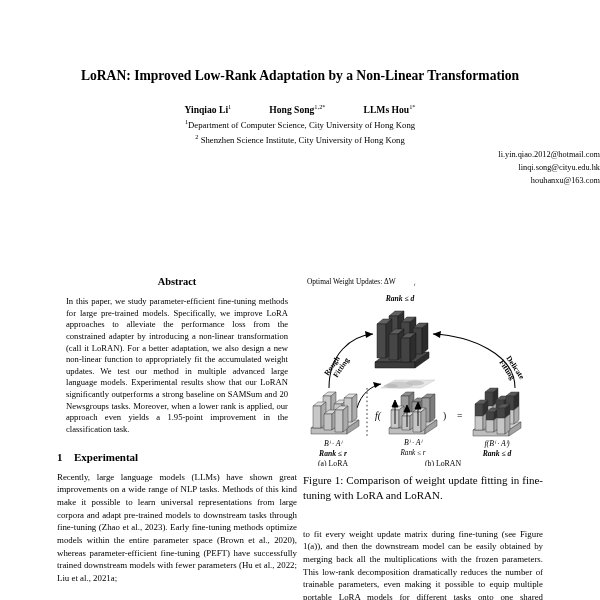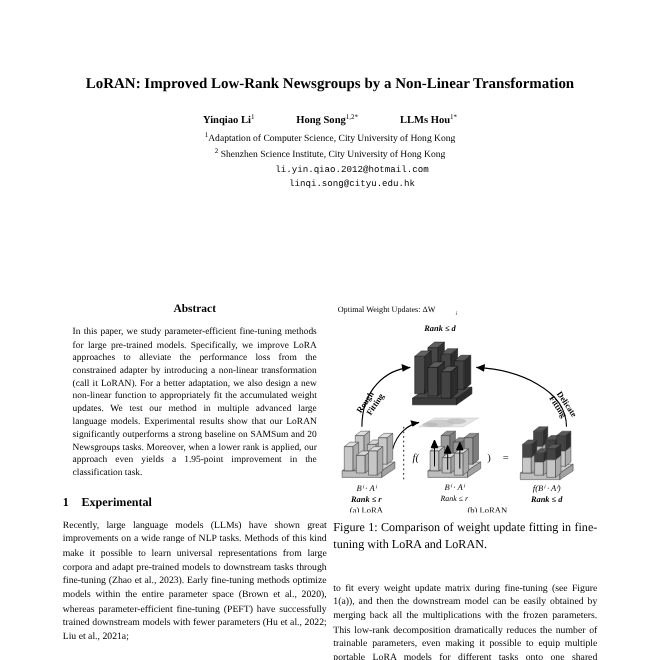--- a/index.html
+++ b/index.html
@@ -41,22 +41,22 @@
     margin: 0 19px;
   }
   sup { font-size: 6.4px; font-weight: normal; vertical-align: super; line-height: 0; }
   .affil {
     text-align: center;
     font-size: 8.7px;
     line-height: 1.45;
     margin-top: 2px;
   }
   .emails {
-    text-align: center;
-    font-family: Liberation Mono, monospace;
+    text-align: right;
+    font-family: Liberation Serif, serif;
     font-size: 8.3px;
     line-height: 1.55;
     margin-top: 3px;
     margin-left: 40px;
   }
   
   .cols {
     position: absolute;
     top: 208px;
     left: 0;
@@ -109,32 +109,33 @@
     margin: 7px 0 0 0;
   }
   .fig-svg { display: block; }
   .right-text-block { margin-top: 24px; }
 </style>
 </head>
 <body>
 
 <div class="page">
 
-  <div class="title">LoRAN: Improved Low-Rank Newsgroups by a Non-Linear Transformation</div>
+  <div class="title">LoRAN: Improved Low-Rank Adaptation by a Non-Linear Transformation</div>
 
   <div class="authors">
     <span class="au"><span>Yinqiao Li</span><sup>1</sup></span><span class="au"><span>Hong Song</span><sup>1,2*</sup></span><span class="au"><span>LLMs Hou</span><sup>1*</sup></span>
   </div>
 
-  <div class="affil"><sup>1</sup><span>Adaptation of Computer Science, City University of Hong Kong</span></div>
+  <div class="affil"><sup>1</sup><span>Department of Computer Science, City University of Hong Kong</span></div>
   <div class="affil"><sup>2</sup> <span>Shenzhen Science Institute, City University of Hong Kong</span></div>
 
   <div class="emails">
     <div>li.yin.qiao.2012@hotmail.com</div>
     <div>linqi.song@cityu.edu.hk</div>
+    <div>houhanxu@163.com</div>
   </div>
 
   <div class="cols">
 
     <div class="col col-left">
       <div class="abs-head">Abstract</div>
       <p class="abs-body">In this paper, we study parameter-efficient fine-tuning methods for large pre-trained models. Specifically, we improve LoRA approaches to alleviate the performance loss from the constrained adapter by introducing a non-linear transformation (call it LoRAN). For a better adaptation, we also design a new non-linear function to appropriately fit the accumulated weight updates. We test our method in multiple advanced large language models. Experimental results show that our LoRAN significantly outperforms a strong baseline on SAMSum and 20 Newsgroups tasks. Moreover, when a lower rank is applied, our approach even yields a 1.95-point improvement in the classification task.</p>
 
       <div class="sec-head"><span class="num">1</span><span>Experimental</span></div>
 

